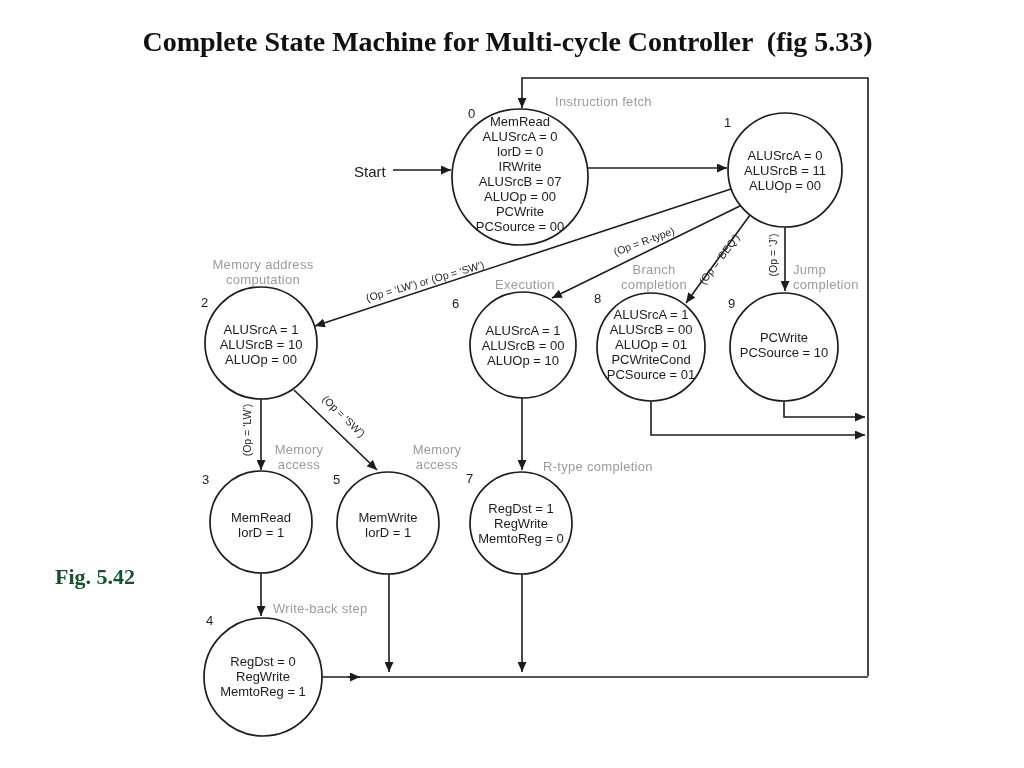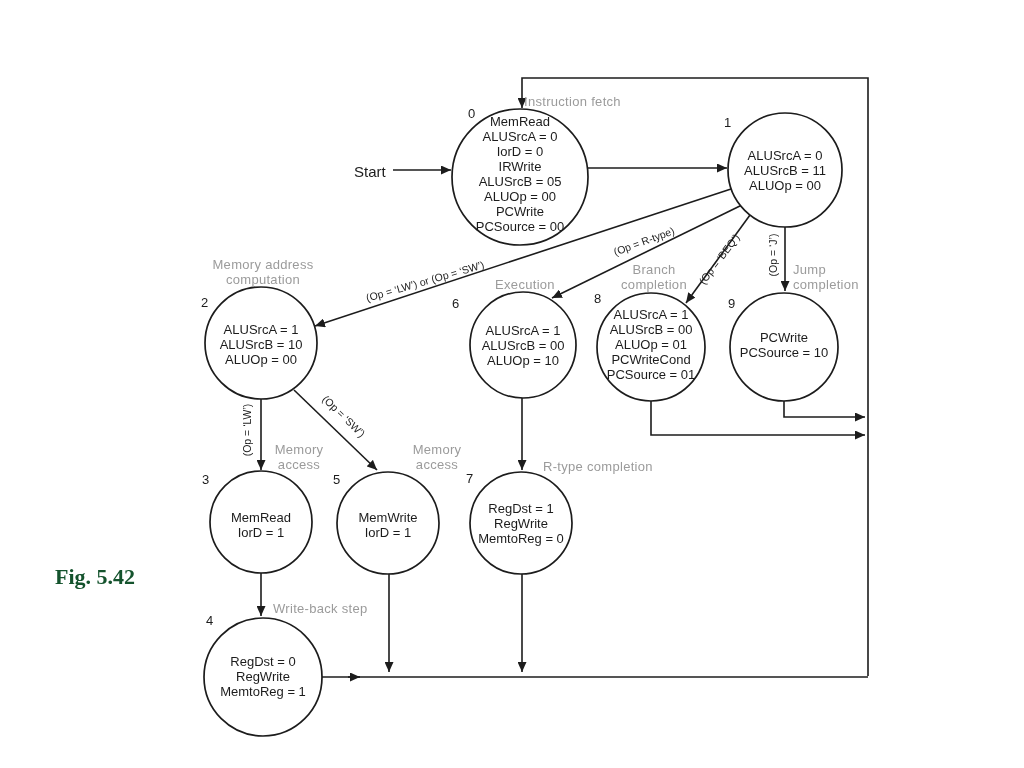--- a/index.html
+++ b/index.html
@@ -57,40 +57,41 @@
       <circle cx="261" cy="522" r="51"></circle>
       <circle cx="263" cy="677" r="59"></circle>
       <circle cx="388" cy="523" r="51"></circle>
       <circle cx="523" cy="345" r="53"></circle>
       <circle cx="521" cy="523" r="51"></circle>
       <circle cx="651" cy="347" r="54"></circle>
       <circle cx="784" cy="347" r="54"></circle>
     </g>
   </svg>
 
+  <div class="title">Complete State Machine for Multi-cycle Controller  (fig 5.33)</div>
   <div class="figlabel">Fig. 5.42</div>
   <div class="startlbl">Start</div>
 
   <div class="num" style="left:468px;top:106px;">0</div>
   <div class="num" style="left:724px;top:115px;">1</div>
   <div class="num" style="left:201px;top:295px;">2</div>
   <div class="num" style="left:202px;top:472px;">3</div>
   <div class="num" style="left:206px;top:613px;">4</div>
   <div class="num" style="left:333px;top:472px;">5</div>
   <div class="num" style="left:452px;top:296px;">6</div>
   <div class="num" style="left:466px;top:471px;">7</div>
   <div class="num" style="left:594px;top:291px;">8</div>
   <div class="num" style="left:728px;top:296px;">9</div>
 
   <div class="st" style="left:520px;top:174px;">
     <div>MemRead</div>
     <div>ALUSrcA = 0</div>
     <div>IorD = 0</div>
     <div>IRWrite</div>
-    <div>ALUSrcB = 05</div>
+    <div>ALUSrcB = 07</div>
     <div>ALUOp = 00</div>
     <div>PCWrite</div>
     <div>PCSource = 00</div>
   </div>
   <div class="st" style="left:785px;top:170px;">
     <div>ALUSrcA = 0</div>
     <div>ALUSrcB = 11</div>
     <div>ALUOp = 00</div>
   </div>
   <div class="st" style="left:261px;top:344px;">
@@ -126,21 +127,21 @@
     <div>ALUSrcB = 00</div>
     <div>ALUOp = 01</div>
     <div>PCWriteCond</div>
     <div>PCSource = 01</div>
   </div>
   <div class="st" style="left:784px;top:345px;">
     <div>PCWrite</div>
     <div>PCSource = 10</div>
   </div>
 
-  <div class="lbl left" style="left:524px;top:94px;">
+  <div class="lbl left" style="left:555px;top:94px;">
     <span>Instruction fetch</span>
   </div>
   <div class="lbl" style="left:263px;top:257px;transform:translateX(-50%);">
     <div>Memory address</div>
     <div>computation</div>
   </div>
   <div class="lbl" style="left:525px;top:277px;transform:translateX(-50%);text-align:center;">
     <span>Execution</span>
   </div>
   <div class="lbl" style="left:654px;top:262px;transform:translateX(-50%);">

